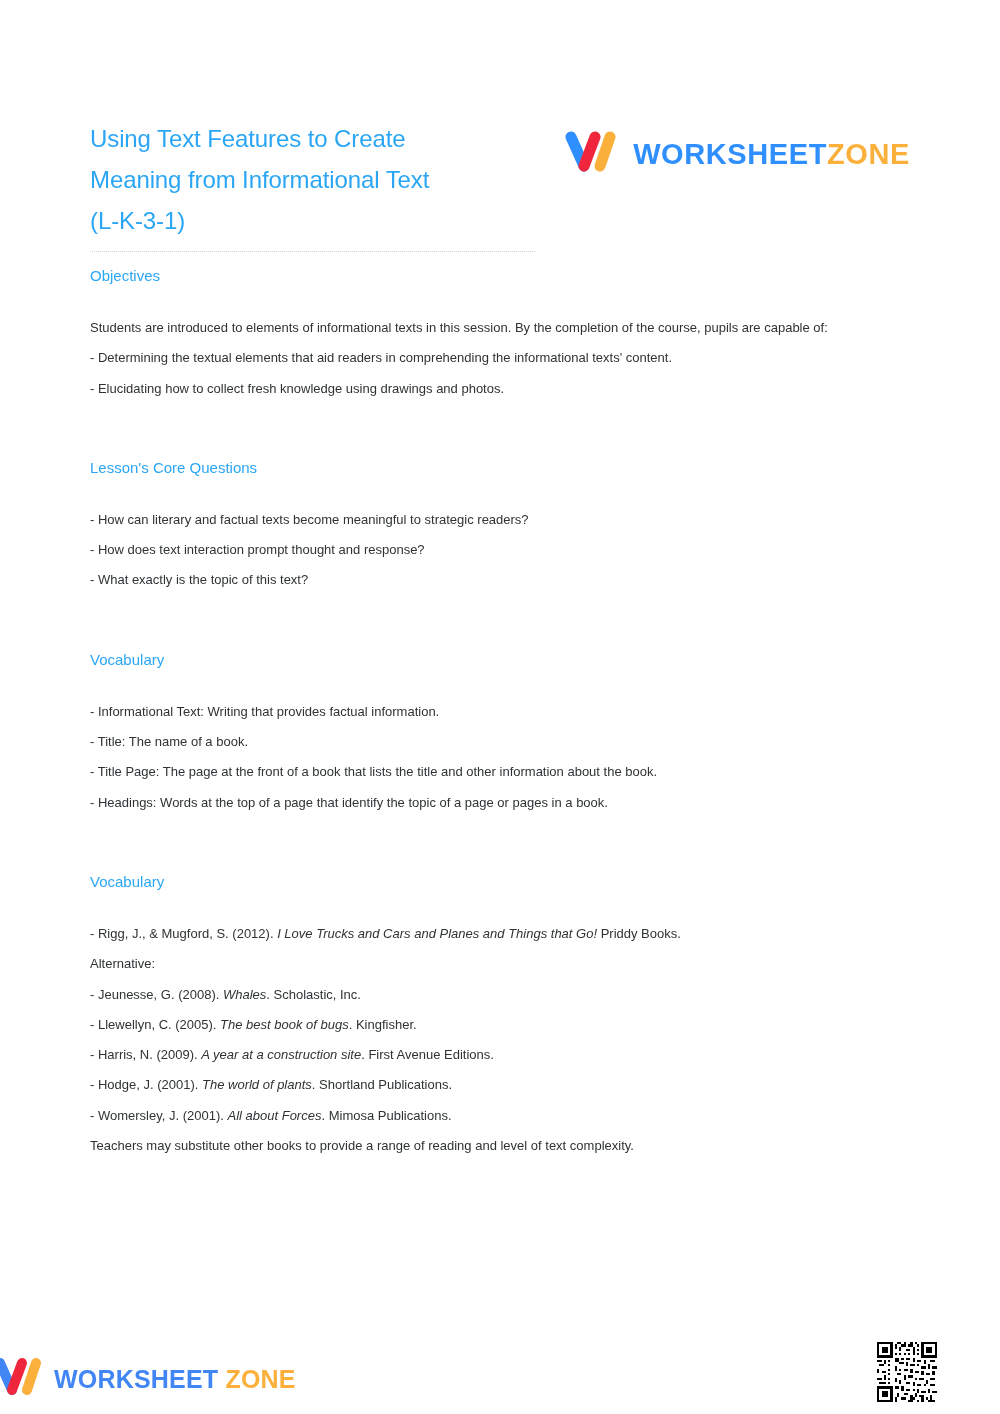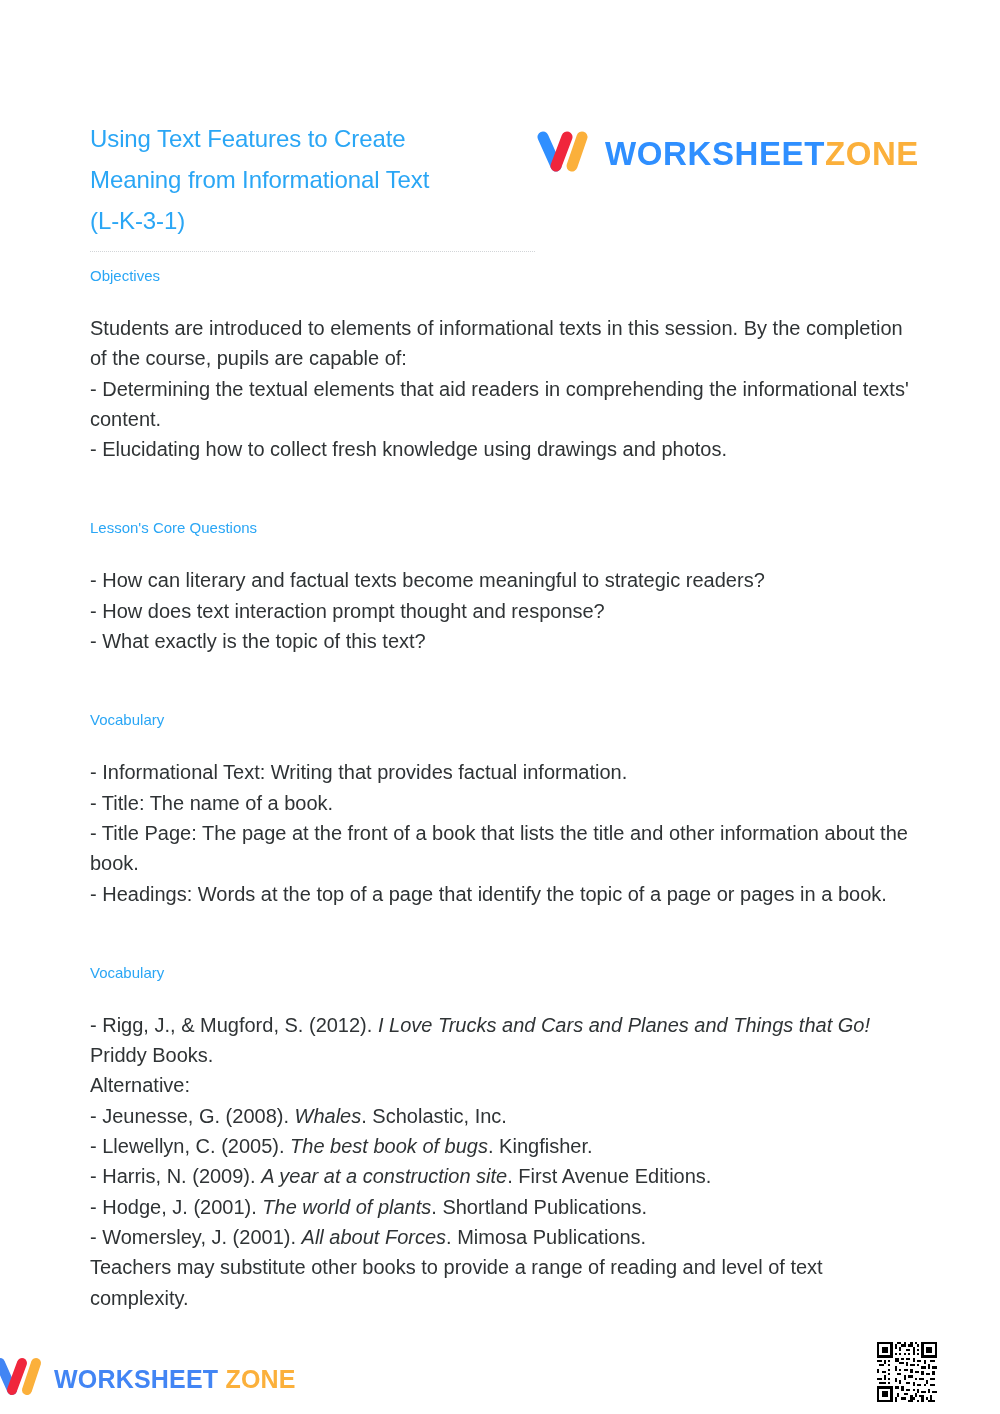--- a/index.html
+++ b/index.html
@@ -56,21 +56,21 @@
   .brand {
     display: flex;
     align-items: center;
     gap: 14px;
     margin-top: 12px;
   }
   .brand-mark {
     display: block;
   }
   .brand-word {
-    font-size: 33px;
+    font-size: 29px;
     font-weight: 700;
     letter-spacing: 0.6px;
     white-space: nowrap;
   }
   .brand-word .w1 { color: #2f8fff; }
   .brand-word .w2 { color: #fbb03b; }
 
   
   .content {
     position: absolute;
@@ -83,21 +83,21 @@
 
   .section-heading {
     font-size: 15px;
     color: #2aa6f5;
     font-weight: 400;
     line-height: 28px;
     margin: 0;
   }
 
   .section-body {
-    font-size: 20px;
+    font-size: 13px;
     line-height: 30.3px;
     color: #2f3335;
     margin: 0;
     white-space: pre-line;
   }
 
   .gap-after-heading { height: 23px; }
   .gap-between-sections { height: 50px; }
 
   .section-body i { font-style: italic; }

